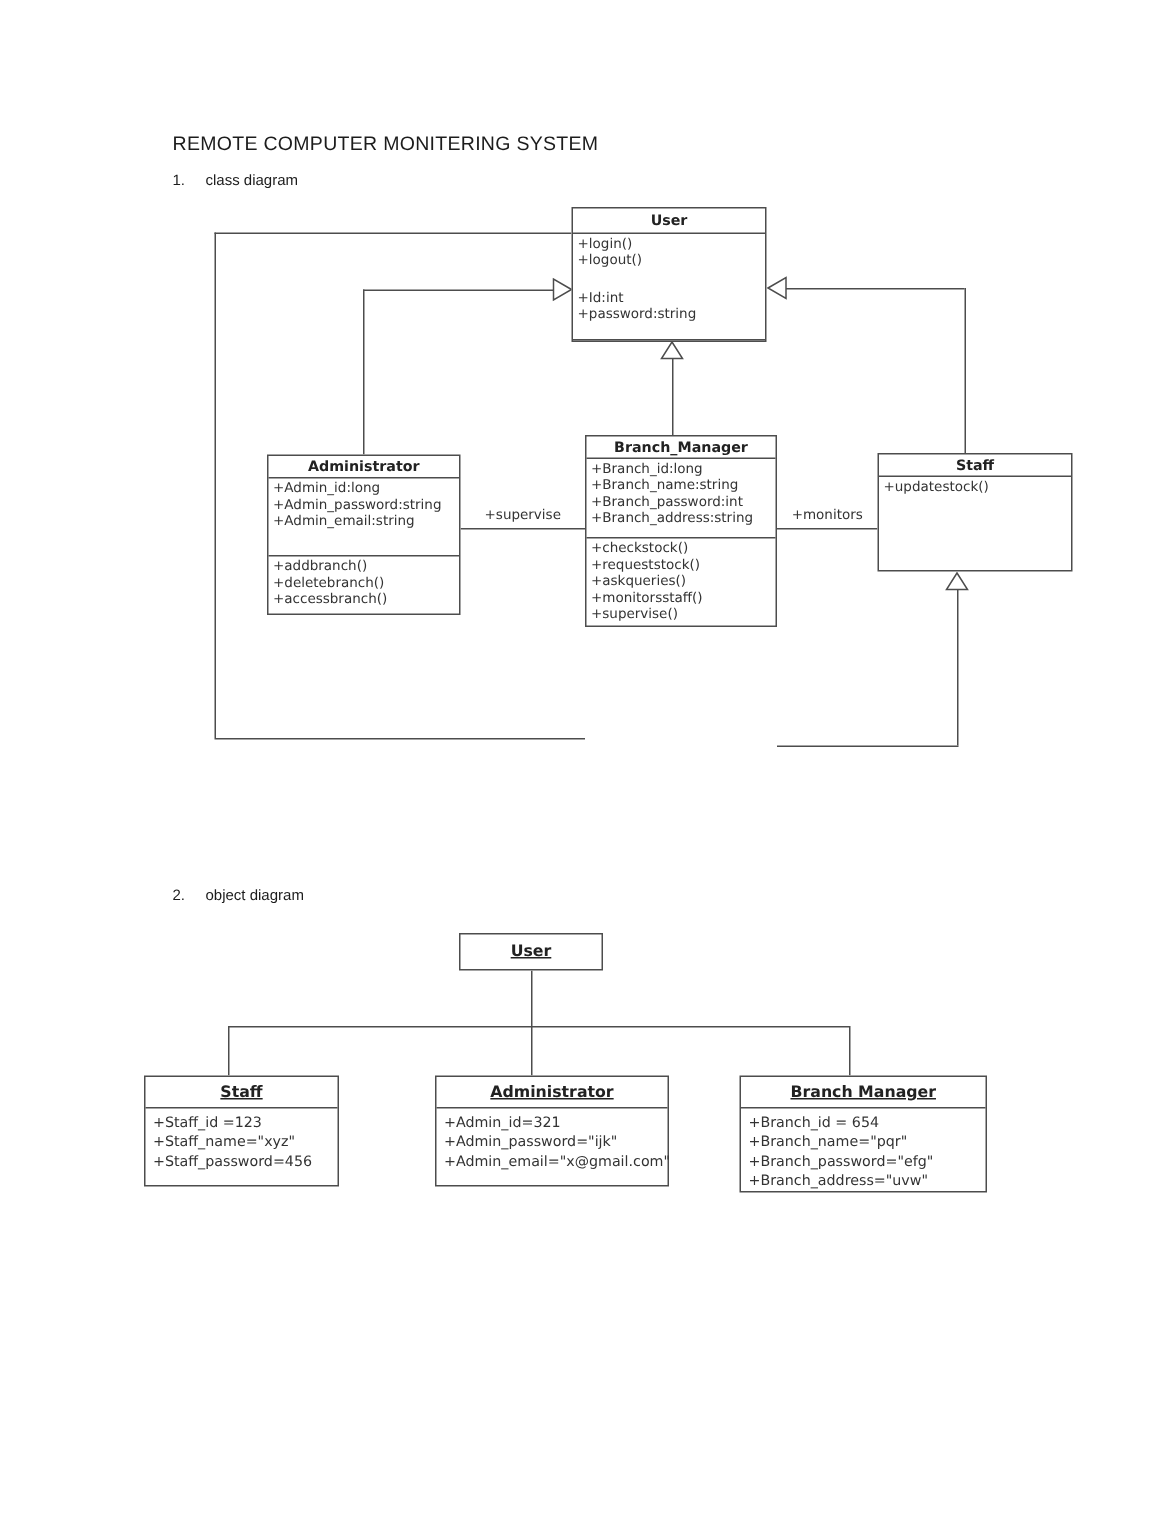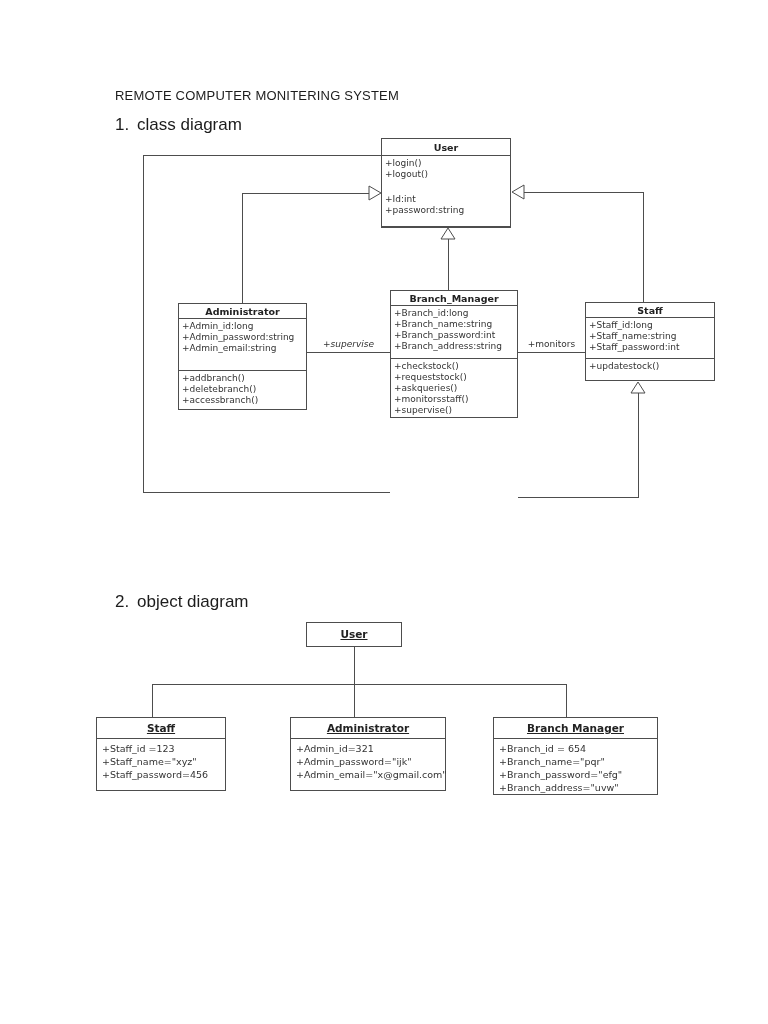--- a/index.html
+++ b/index.html
@@ -14,21 +14,21 @@
   }
   
   .doc-title{
     position:absolute;left:115px;top:88px;
     font-family:"Liberation Sans", sans-serif;
     font-size:13px;color:#1c1c1c;letter-spacing:.2px;
   }
   .list-item{
     position:absolute;
     font-family:"Liberation Sans", sans-serif;
-    font-size:17px;color:#1c1c1c;
+    font-size:10px;color:#1c1c1c;
   }
   .list-item .num{display:inline-block;width:22px;}
   
   .uml-box{
     position:absolute;
     border:1px solid #4d4d4d;
     background:#fff;
     box-sizing:border-box;
     font-size:9px;line-height:11px;color:#333;
   }
@@ -100,21 +100,21 @@
       <polygon points="8,1 15,12 1,12" fill="#ffffff" stroke="#4d4d4d" stroke-width="1"></polygon>
     </svg>
 
   <div class="hline" style="left:518px;top:497px;width:121px;"></div>
   <div class="vline" style="left:638px;top:393px;height:104px;"></div>
   <svg class="arrow" style="left:630px;top:381px;" width="16" height="13">
       <polygon points="8,1 15,12 1,12" fill="#ffffff" stroke="#4d4d4d" stroke-width="1"></polygon>
     </svg>
 
   <div class="hline" style="left:307px;top:352px;width:83px;"></div>
-  <div class="rel-label" style="left:307px;top:338px;width:83px;font-style:italic;">+supervise</div>
+  <div class="rel-label" style="left:307px;top:338px;width:83px;">+supervise</div>
 
   <div class="hline" style="left:518px;top:352px;width:67px;"></div>
   <div class="rel-label" style="left:518px;top:338px;width:67px;">+monitors</div>
 
   <div class="uml-box" style="left:381px;top:138px;width:130px;height:90px;">
     <div class="uml-title" style="height:17px;">User</div>
     <div class="uml-sec" style="height:36px;">
         <div>+login()</div>
         <div>+logout()</div>
       </div>
@@ -150,25 +150,20 @@
         <div>+checkstock()</div>
         <div>+requeststock()</div>
         <div>+askqueries()</div>
         <div>+monitorsstaff()</div>
         <div>+supervise()</div>
       </div>
   </div>
 
   <div class="uml-box" style="left:585px;top:302px;width:130px;height:79px;">
     <div class="uml-title" style="height:15px;">Staff</div>
-    <div class="uml-sec with-sep" style="height:41px;">
-        <div>+Staff_id:long</div>
-        <div>+Staff_name:string</div>
-        <div>+Staff_password:int</div>
-      </div>
     <div class="uml-sec" style="height:21px;">
         <div>+updatestock()</div>
       </div>
   </div>
 
 
   <div class="vline" style="left:354px;top:647px;height:37px;"></div>
   <div class="hline" style="left:152px;top:684px;width:414px;"></div>
   <div class="vline" style="left:152px;top:684px;height:33px;"></div>
   <div class="vline" style="left:354px;top:684px;height:33px;"></div>

